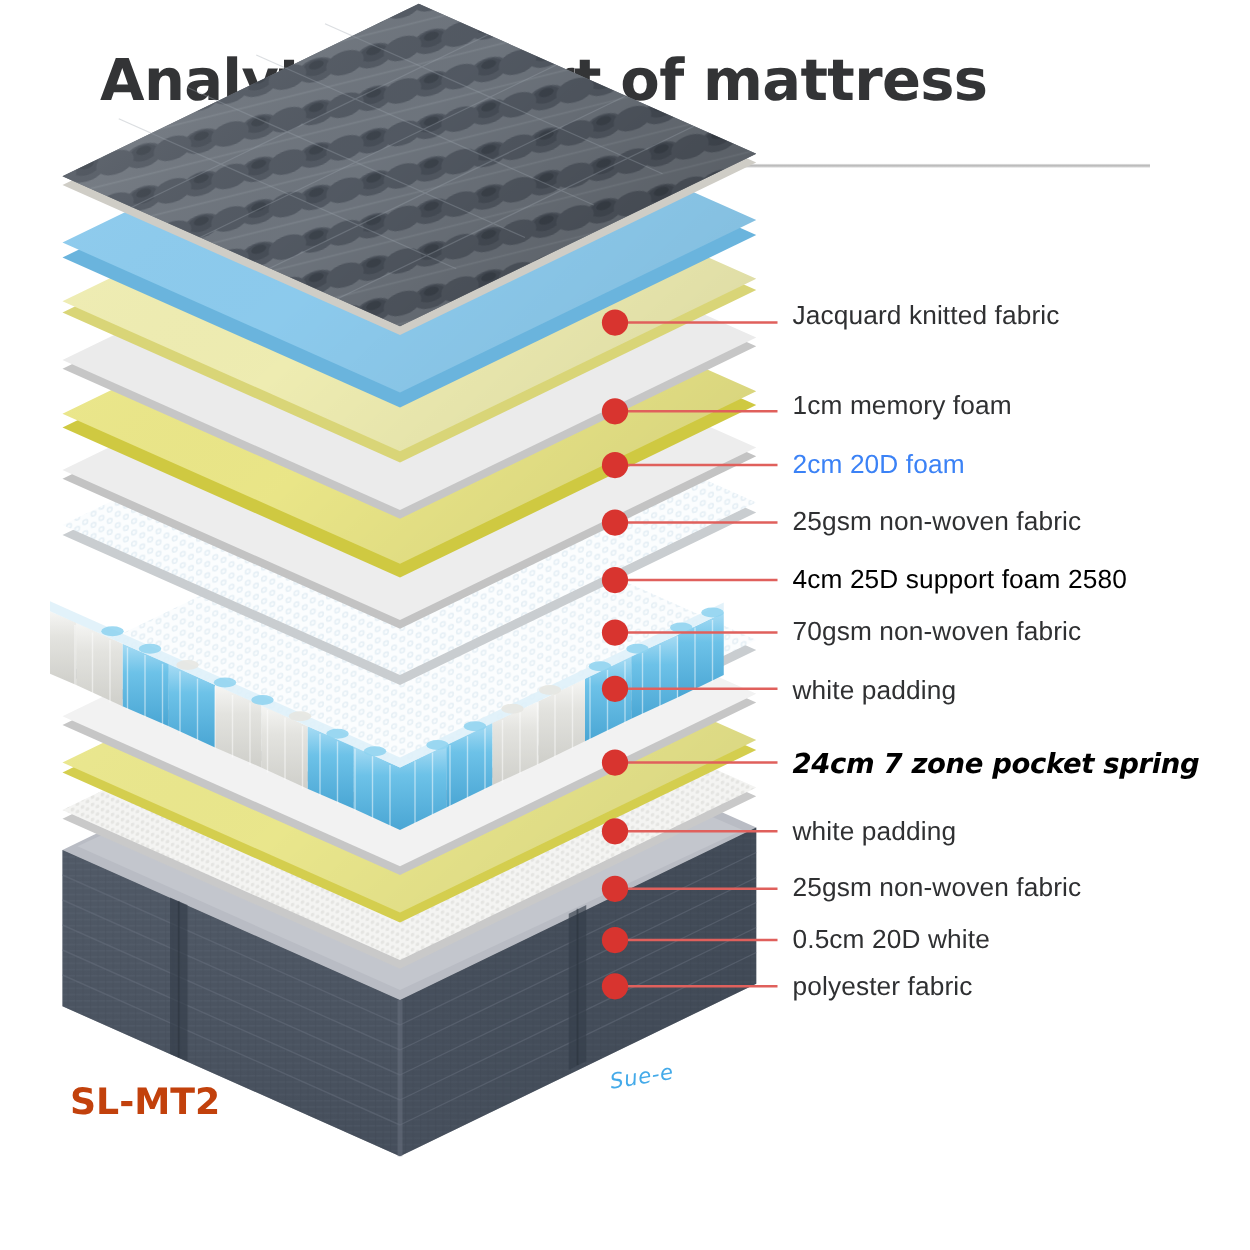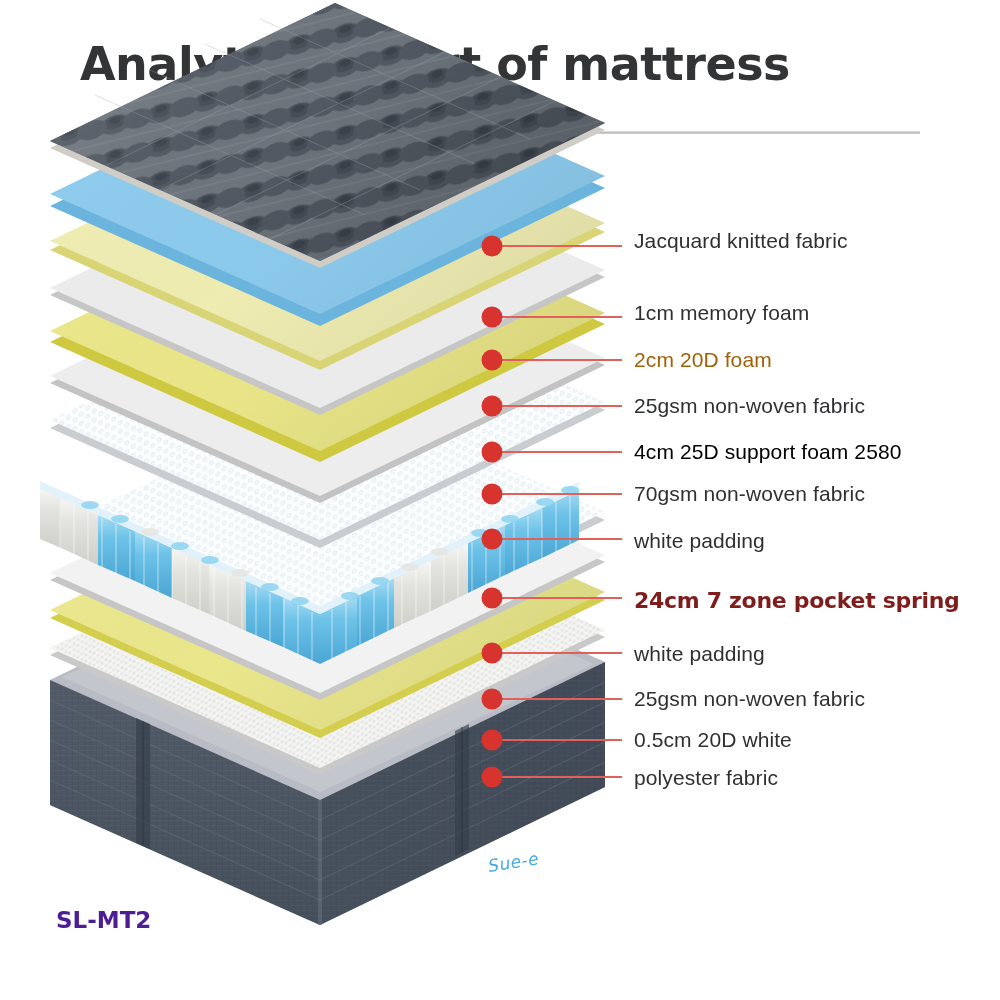--- a/index.html
+++ b/index.html
@@ -21,31 +21,31 @@
     color:#333436;white-space:nowrap;
     line-height:1.05;
   }
   .header-rule{
     position:absolute;left:80px;top:131px;width:840px;height:3px;
     background:linear-gradient(to bottom,#f2f2f2 0,#b9b9b9 40%,#d6d6d6 100%);
   }
 
   
   .model-code{
-    position:absolute;left:56px;top:907px;
+    position:absolute;left:56px;top:864px;
     font-family:"DejaVu Sans", sans-serif;
-    font-size:23px;font-weight:700;color:#4c1d95;letter-spacing:0px;
+    font-size:29px;font-weight:700;color:#c2410c;letter-spacing:0px;
   }
 
   
   #stage{position:absolute;left:0;top:0;width:1000px;height:1000px;}
   #stage svg{display:block;}
 
   
-  .callout-layer{position:absolute;left:0;top:0;width:1000px;height:940px;}
+  .callout-layer{position:absolute;left:0;top:12px;width:1000px;height:940px;}
   .callout{position:absolute;left:0;top:0;height:0;}
   .dot{
     position:absolute;width:21px;height:21px;border-radius:50%;
     background:#d8342f;
     transform:translate(-50%,-50%);
   }
   .leader{
     position:absolute;height:2px;background:#e0605c;
     transform:translateY(-50%);
   }
@@ -356,21 +356,21 @@
         <div class="clabel" style="left: 634px; top: 241px; color: rgb(47, 48, 50);">Jacquard knitted fabric</div>
       </div>
       <div class="callout">
         <div class="leader" style="left: 492px; top: 317px; width: 130px; background: rgb(224, 96, 92);"></div>
         <div class="dot" style="left: 492px; top: 317px; background: rgb(216, 52, 47);"></div>
         <div class="clabel" style="left: 634px; top: 313px; color: rgb(47, 48, 50); text-align: right;">1cm memory foam</div>
       </div>
       <div class="callout">
         <div class="leader" style="left: 492px; top: 360px; width: 130px; background: rgb(224, 96, 92);"></div>
         <div class="dot" style="left: 492px; top: 360px; background: rgb(216, 52, 47);"></div>
-        <div class="clabel" style="left: 634px; top: 360px; color: #a16207;">2cm 20D foam</div>
+        <div class="clabel" style="left: 634px; top: 360px; color: #3b82f6;">2cm 20D foam</div>
       </div>
       <div class="callout">
         <div class="leader" style="left: 492px; top: 406px; width: 130px; background: rgb(224, 96, 92);"></div>
         <div class="dot" style="left: 492px; top: 406px; background: rgb(216, 52, 47);"></div>
         <div class="clabel" style="left: 634px; top: 406px; color: rgb(47, 48, 50);">25gsm non-woven fabric</div>
       </div>
       <div class="callout">
         <div class="leader" style="left: 492px; top: 452px; width: 130px; background: rgb(224, 96, 92);"></div>
         <div class="dot" style="left: 492px; top: 452px; background: rgb(216, 52, 47);"></div>
         <div class="clabel" style="left: 634px; top: 452px; color: #000000;">4cm 25D support foam 2580</div>
@@ -381,21 +381,21 @@
         <div class="clabel" style="left: 634px; top: 494px; color: rgb(47, 48, 50); text-align: right;">70gsm non-woven fabric</div>
       </div>
       <div class="callout">
         <div class="leader" style="left: 492px; top: 539px; width: 130px; background: rgb(224, 96, 92);"></div>
         <div class="dot" style="left: 492px; top: 539px; background: rgb(216, 52, 47);"></div>
         <div class="clabel" style="left: 634px; top: 541px; color: rgb(47, 48, 50);">white padding</div>
       </div>
       <div class="callout">
         <div class="leader" style="left: 492px; top: 598px; width: 130px; background: rgb(224, 96, 92);"></div>
         <div class="dot" style="left: 492px; top: 598px; background: rgb(216, 52, 47);"></div>
-        <div class="clabel accent" style="left: 634px; top: 600px; color: #7f1d1d;">24cm 7 zone pocket spring</div>
+        <div class="clabel accent" style="left: 634px; top: 600px; color: #000000; font-style: italic;">24cm 7 zone pocket spring</div>
       </div>
       <div class="callout">
         <div class="leader" style="left: 492px; top: 653px; width: 130px; background: rgb(224, 96, 92);"></div>
         <div class="dot" style="left: 492px; top: 653px; background: rgb(216, 52, 47);"></div>
         <div class="clabel" style="left: 634px; top: 654px; color: rgb(47, 48, 50);">white padding</div>
       </div>
       <div class="callout">
         <div class="leader" style="left: 492px; top: 699px; width: 130px; background: rgb(224, 96, 92);"></div>
         <div class="dot" style="left: 492px; top: 699px; background: rgb(216, 52, 47);"></div>
         <div class="clabel" style="left: 634px; top: 699px; color: rgb(47, 48, 50);">25gsm non-woven fabric</div>

